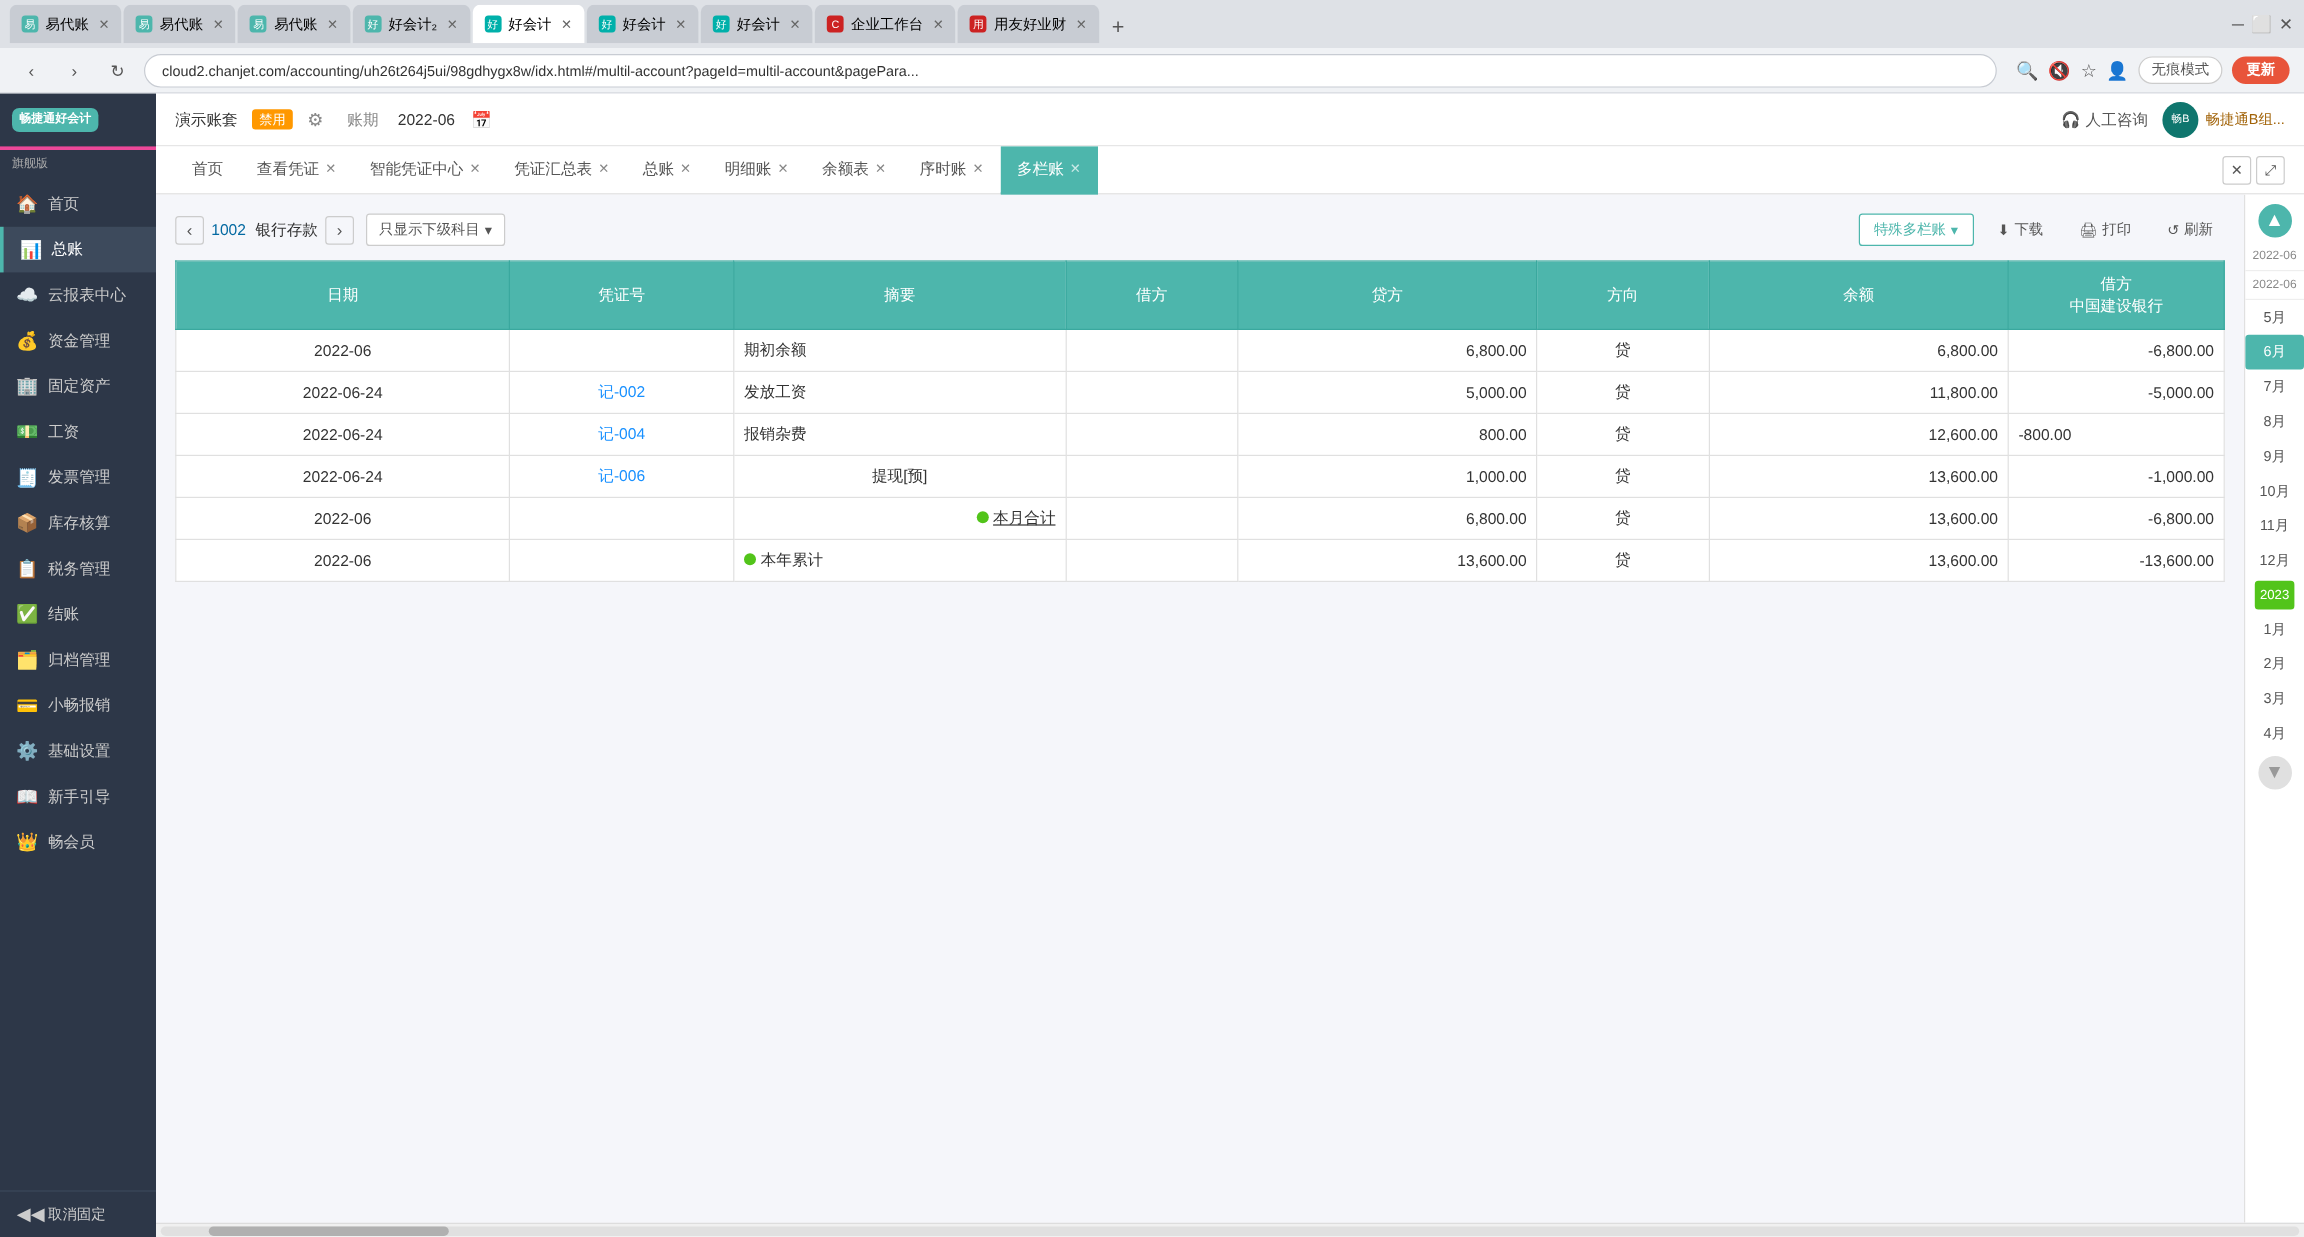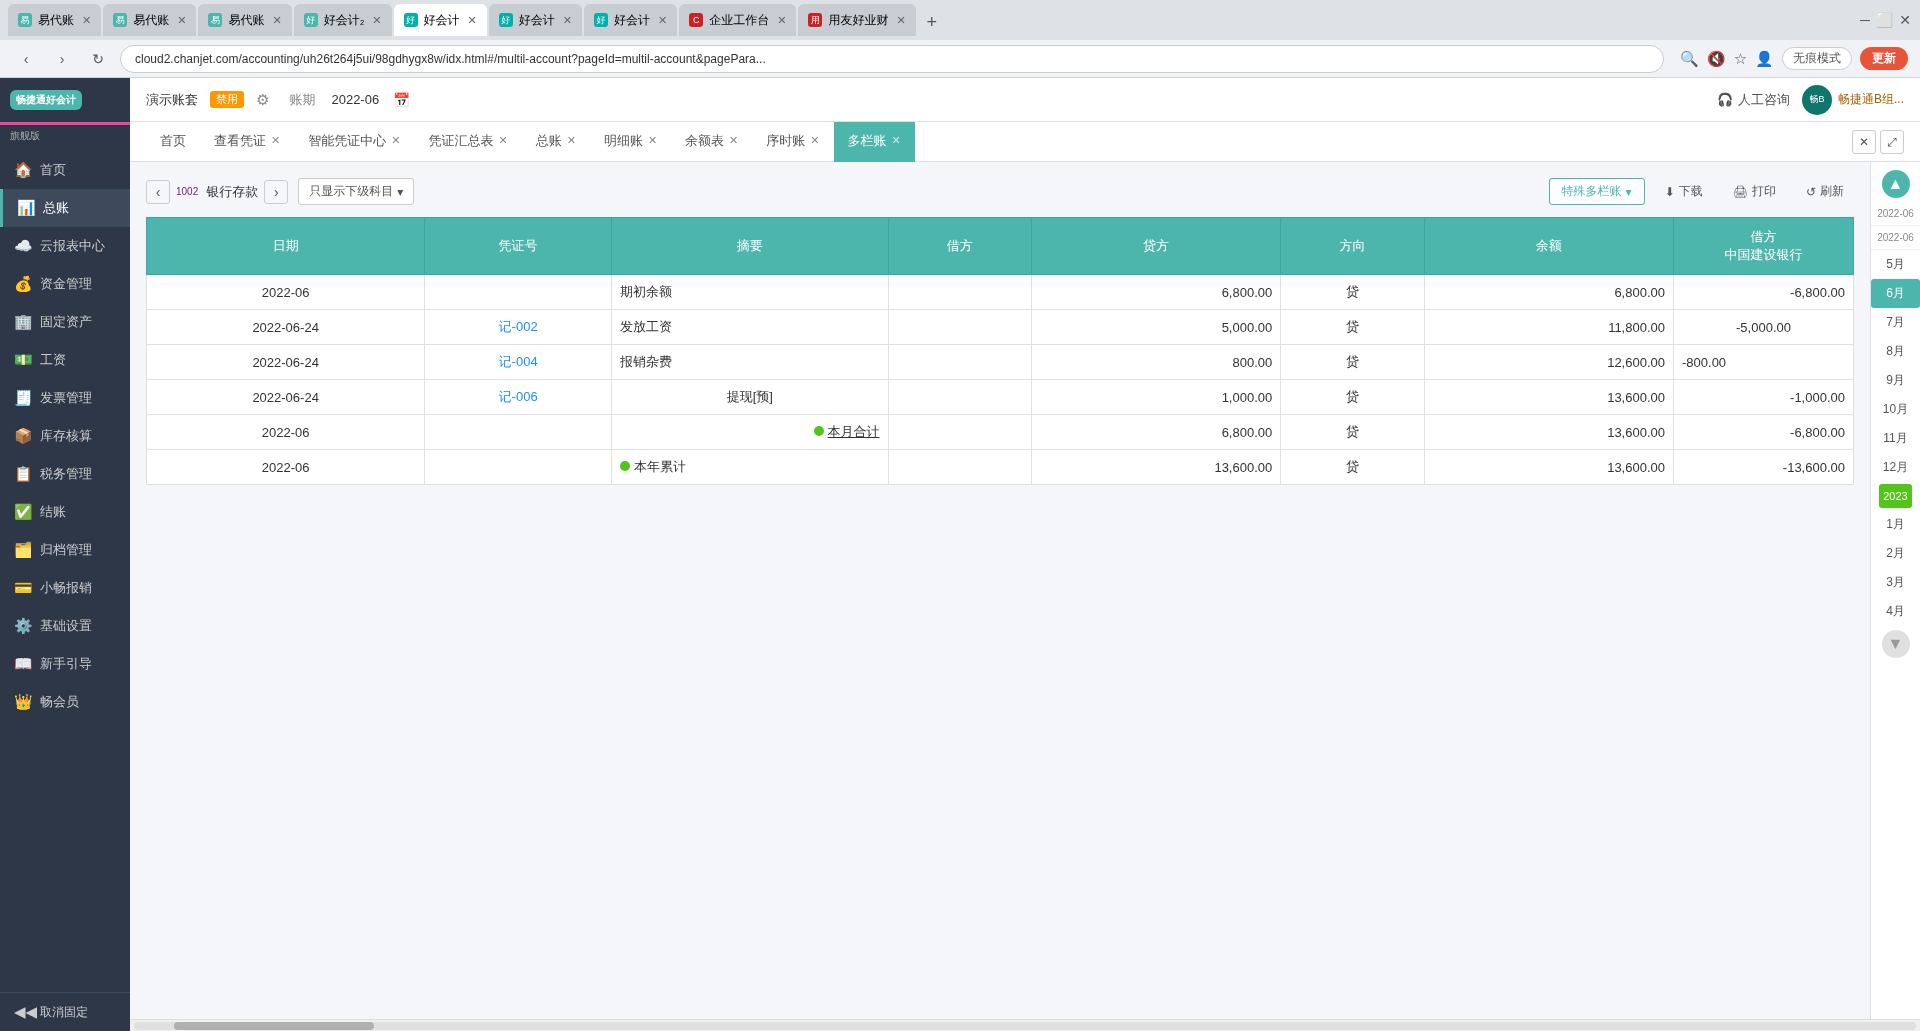--- a/index.html
+++ b/index.html
@@ -309,21 +309,21 @@
         <div class="nav-icon-btn">⤢</div>
       </div>
     </div>
 
     <div class="content-area">
       <div class="main-panel">
 
         <div class="toolbar">
           <div class="account-nav">
             <div class="nav-arrow">‹</div>
-            <span style="font-size:10px;color:#701a75;margin-right:2px;">1002</span>
+            <span style="font-size:13px;color:#0369a1;margin-right:2px;">1002</span>
             <span style="font-size:13px;color:#333;">银行存款</span>
             <div class="nav-arrow">›</div>
           </div>
           <div class="filter-btn">
             <span>只显示下级科目</span>
             <span>▾</span>
           </div>
           <div class="toolbar-right">
             <div class="special-btn">
               <span>特殊多栏账</span>
@@ -374,21 +374,21 @@
                 <td style="text-align: right;">-6,800.00</td>
               </tr>
               <tr>
                 <td>2022-06-24</td>
                 <td><span class="link">记-002</span></td>
                 <td style="text-align: left;">发放工资</td>
                 <td style="text-align: right;"></td>
                 <td style="text-align: right;">5,000.00</td>
                 <td>贷</td>
                 <td style="text-align: right;">11,800.00</td>
-                <td style="">-5,000.00</td>
+                <td style="text-align: right;">-5,000.00</td>
               </tr>
               <tr>
                 <td>2022-06-24</td>
                 <td><span class="link">记-004</span></td>
                 <td style="text-align: left;">报销杂费</td>
                 <td style="text-align: right;"></td>
                 <td style="text-align: right;">800.00</td>
                 <td>贷</td>
                 <td style="text-align: right; margin-top: 32px;">12,600.00</td>
                 <td style="text-align: left;">-800.00</td>

